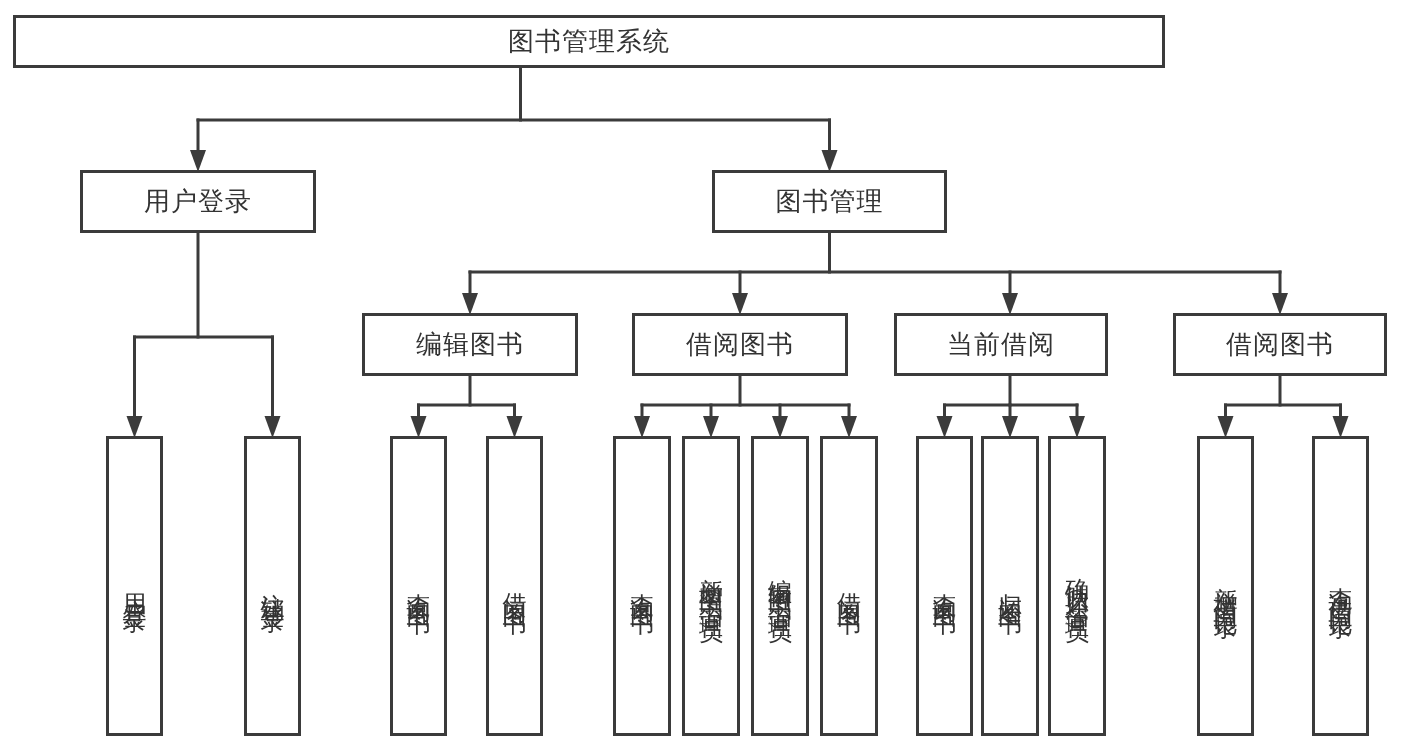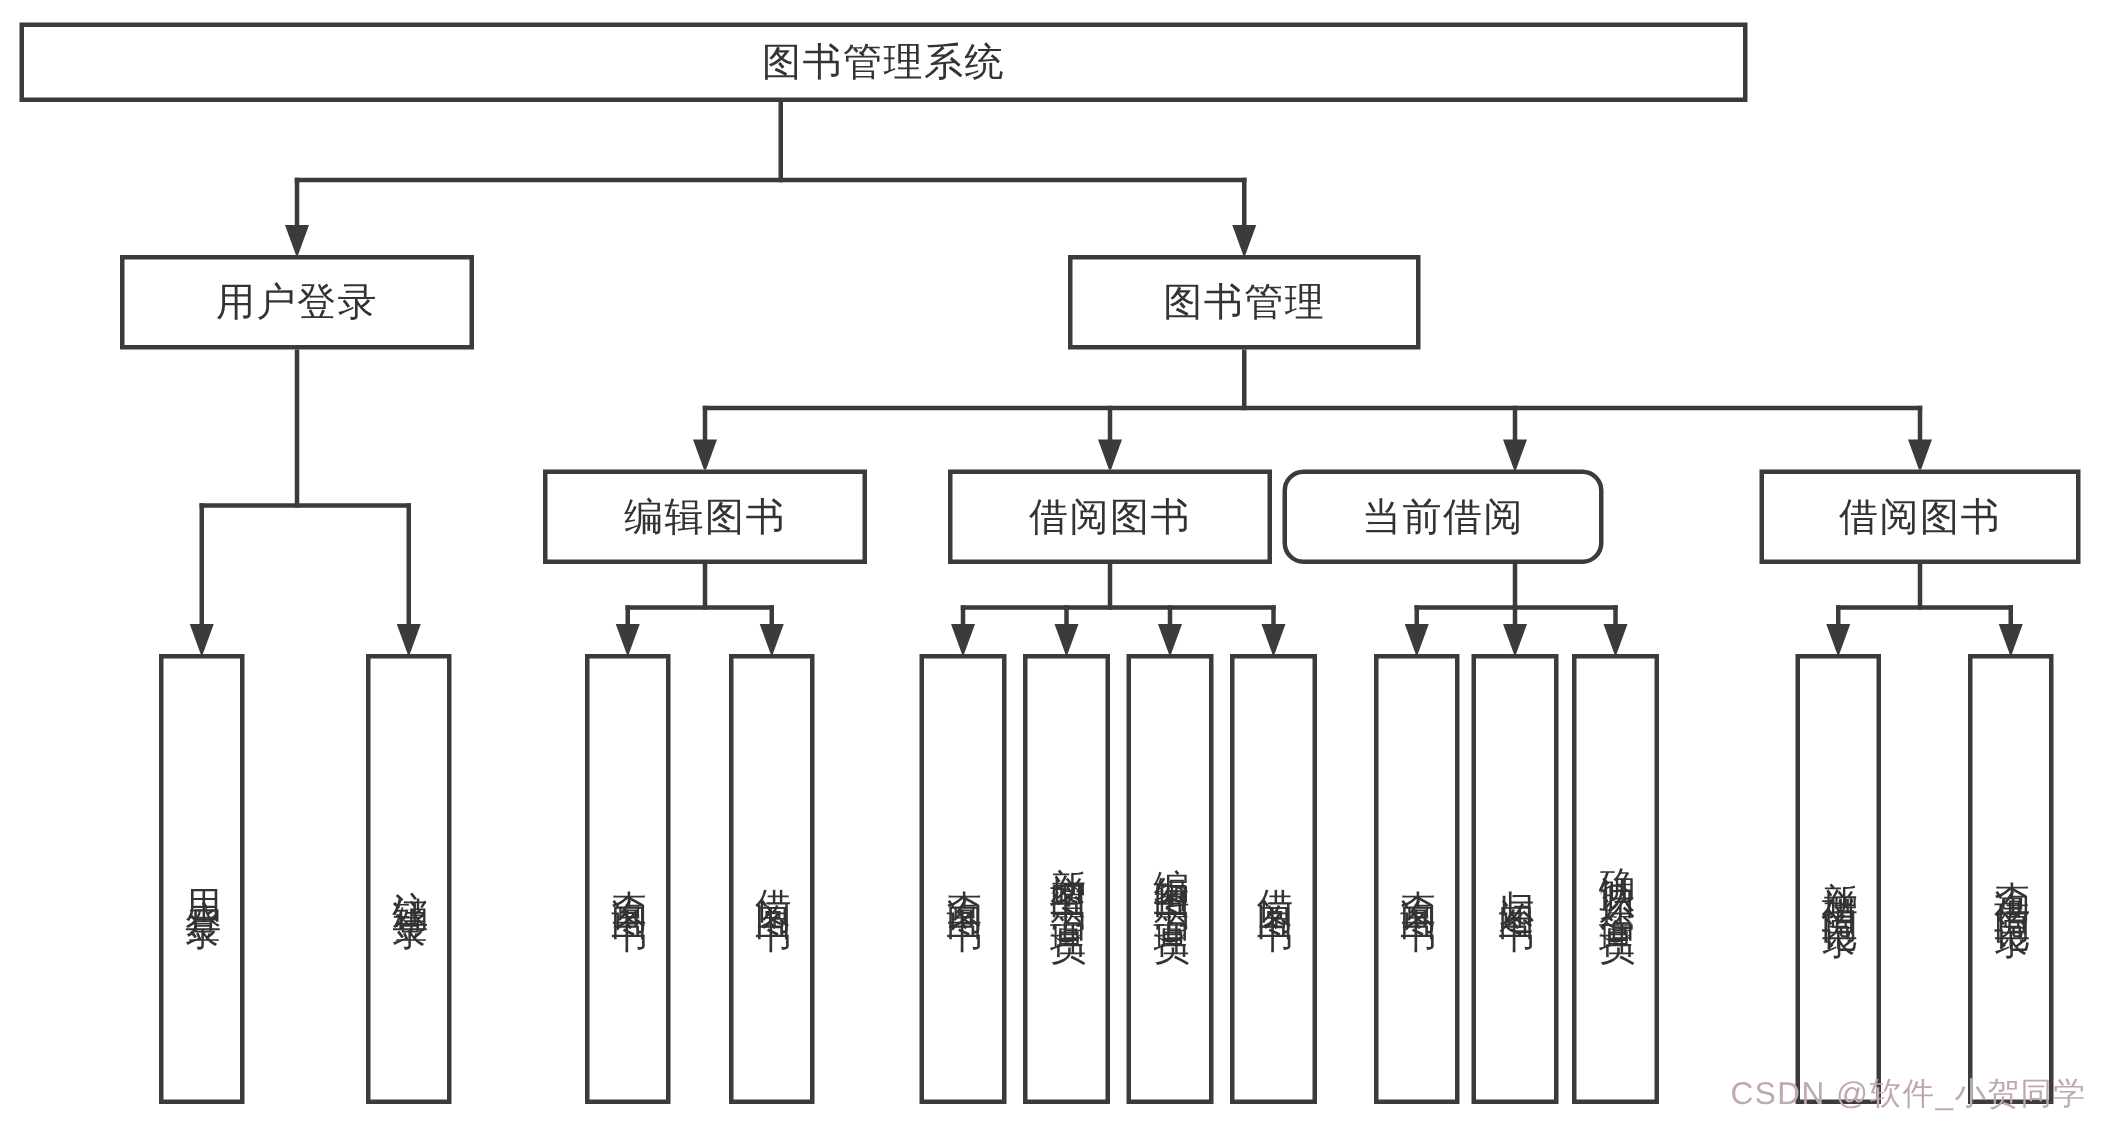--- a/index.html
+++ b/index.html
@@ -106,30 +106,29 @@
       <polygon points="1217.5,416 1233.5,416 1225.5,438" fill="#3b3b3b"></polygon>
       <line x1="1340.5" y1="405" x2="1340.5" y2="420" stroke="#3b3b3b" stroke-width="3" stroke-linecap="square"></line>
       <polygon points="1332.5,416 1348.5,416 1340.5,438" fill="#3b3b3b"></polygon>
     </svg>
   <div id="nodes">
       <div class="box h" style="left: 13px; top: 15px; width: 1152px; height: 53px;">图书管理系统</div>
       <div class="box h" style="left: 80px; top: 170px; width: 236px; height: 63px;">用户登录</div>
       <div class="box h" style="left: 712px; top: 170px; width: 235px; height: 63px;">图书管理</div>
       <div class="box h" style="left: 362px; top: 313px; width: 216px; height: 63px;">编辑图书</div>
       <div class="box h" style="left: 632px; top: 313px; width: 216px; height: 63px;">借阅图书</div>
-      <div class="box h" style="left: 855px; top: 313px; width: 214px; height: 63px; border-radius: 14px;">当前借阅</div>
+      <div class="box h" style="left: 894px; top: 313px; width: 214px; height: 63px;">当前借阅</div>
       <div class="box h" style="left: 1173px; top: 313px; width: 214px; height: 63px;">借阅图书</div>
       <div class="box v" style="left: 106px; top: 436px; width: 57px; height: 300px;">用户登录</div>
       <div class="box v" style="left: 244px; top: 436px; width: 57px; height: 300px;">注销登录</div>
       <div class="box v" style="left: 390px; top: 436px; width: 57px; height: 300px;">查询图书</div>
       <div class="box v" style="left: 486px; top: 436px; width: 57px; height: 300px;">借阅图书</div>
       <div class="box v" style="left: 613px; top: 436px; width: 58px; height: 300px;">查询图书</div>
       <div class="box v" style="left: 682px; top: 436px; width: 58px; height: 300px;">新增图书（管理员）</div>
       <div class="box v" style="left: 751px; top: 436px; width: 58px; height: 300px;">编辑图书（管理员）</div>
       <div class="box v" style="left: 820px; top: 436px; width: 58px; height: 300px;">借阅图书</div>
       <div class="box v" style="left: 916px; top: 436px; width: 57px; height: 300px;">查询图书</div>
       <div class="box v" style="left: 981px; top: 436px; width: 58px; height: 300px;">归还图书</div>
       <div class="box v" style="left: 1048px; top: 436px; width: 58px; height: 300px;">确认归还（管理员）</div>
       <div class="box v" style="left: 1197px; top: 436px; width: 57px; height: 300px;">新增借阅记录</div>
       <div class="box v" style="left: 1312px; top: 436px; width: 57px; height: 300px;">查询借阅记录</div>
     </div>
-  <div id="watermark">CSDN @软件_小贺同学</div>
 </div>
 
 </body></html>

